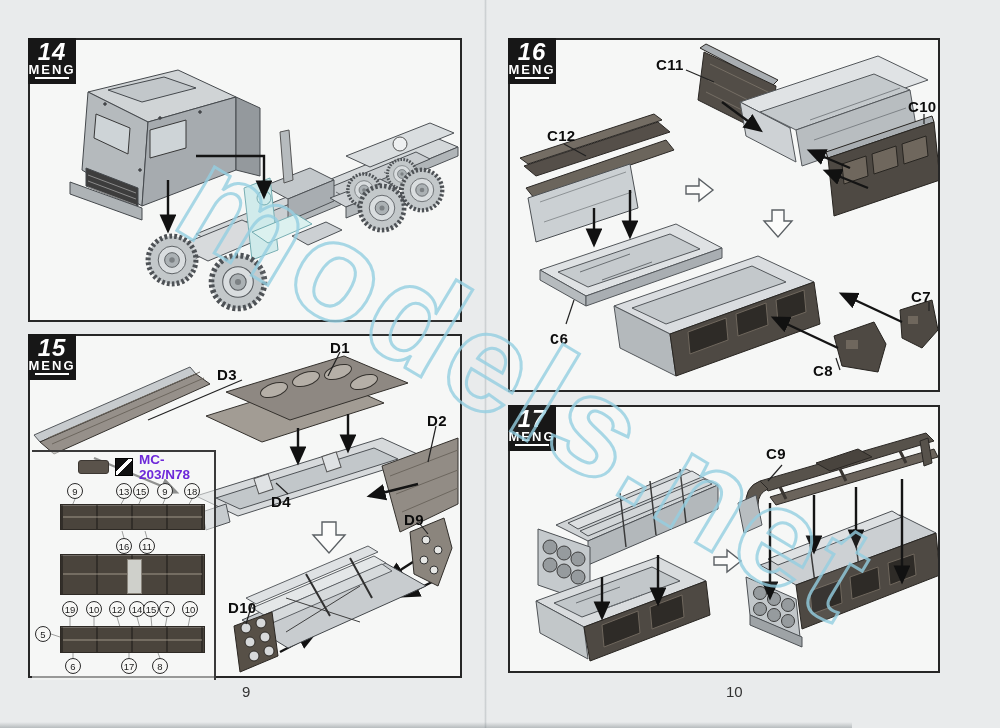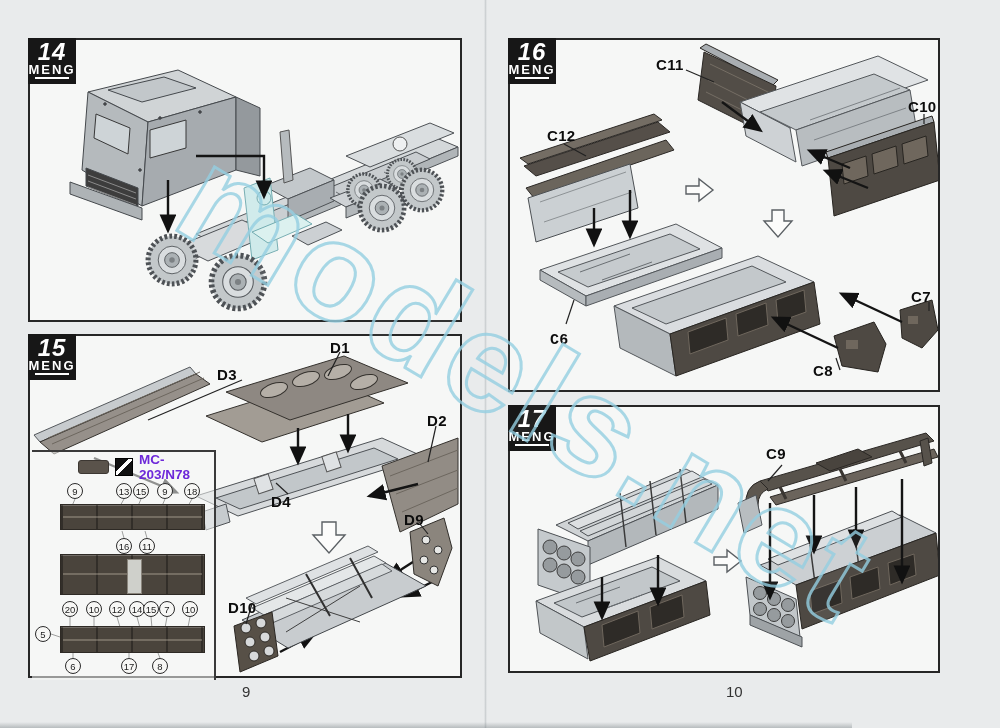--- a/index.html
+++ b/index.html
@@ -238,21 +238,21 @@
       <div class="strip strip3">
           <span class="midline"></span>
         </div>
       <span class="cnum" style="left:35px;top:31px;">9</span>
       <span class="cnum" style="left:84px;top:31px;">13</span>
       <span class="cnum" style="left:101px;top:31px;">15</span>
       <span class="cnum" style="left:125px;top:31px;">9</span>
       <span class="cnum" style="left:152px;top:31px;">18</span>
       <span class="cnum" style="left:84px;top:86px;">16</span>
       <span class="cnum" style="left:107px;top:86px;">11</span>
-      <span class="cnum" style="left:30px;top:149px;">20</span>
+      <span class="cnum" style="left:30px;top:149px;">19</span>
       <span class="cnum" style="left:54px;top:149px;">10</span>
       <span class="cnum" style="left:77px;top:149px;">12</span>
       <span class="cnum" style="left:97px;top:149px;">14</span>
       <span class="cnum" style="left:111px;top:149px;">15</span>
       <span class="cnum" style="left:127px;top:149px;">7</span>
       <span class="cnum" style="left:150px;top:149px;">10</span>
       <span class="cnum" style="left:3px;top:174px;">5</span>
       <span class="cnum" style="left:33px;top:206px;">6</span>
       <span class="cnum" style="left:89px;top:206px;">17</span>
       <span class="cnum" style="left:120px;top:206px;">8</span>

